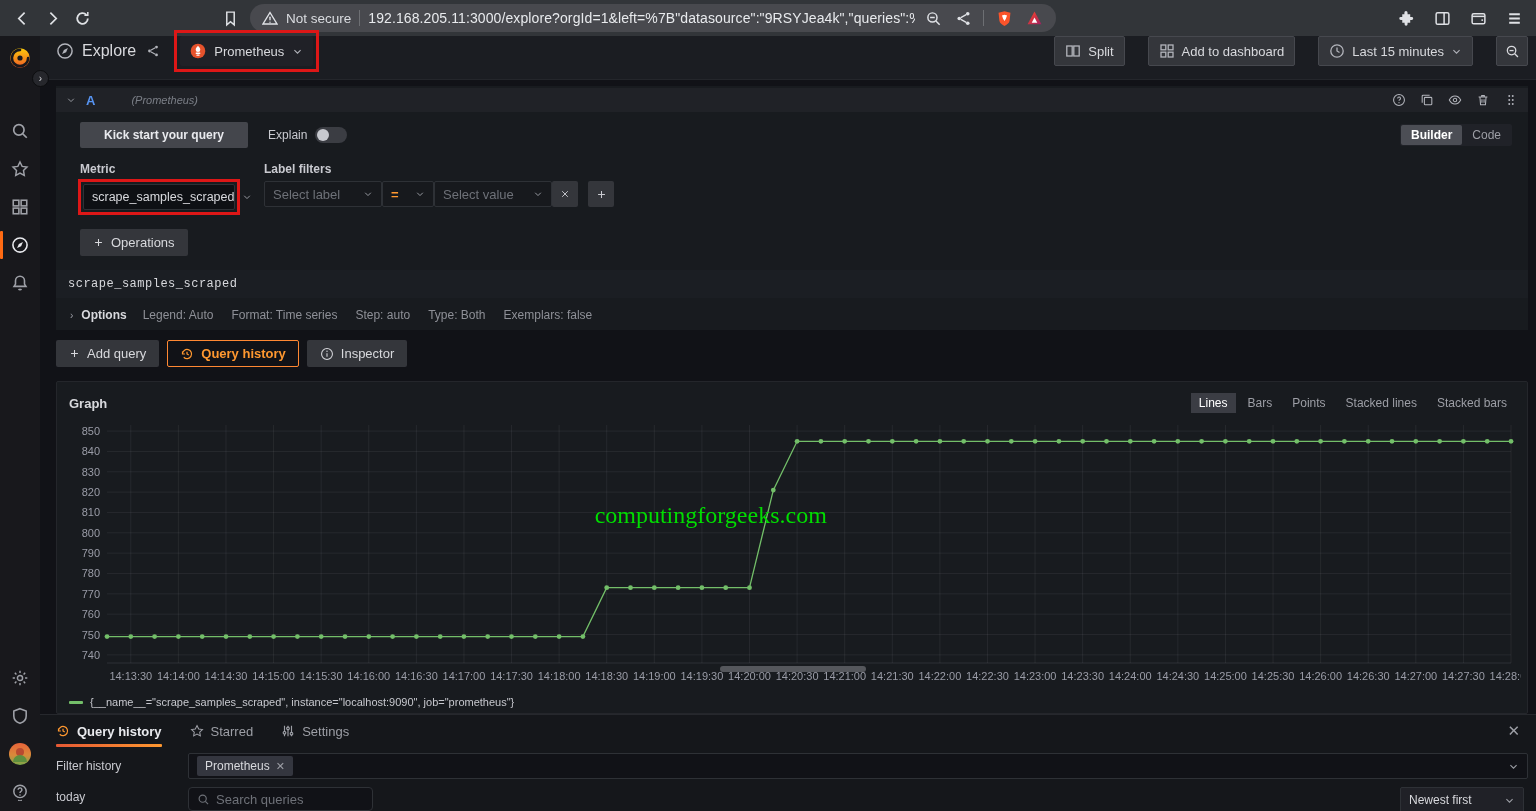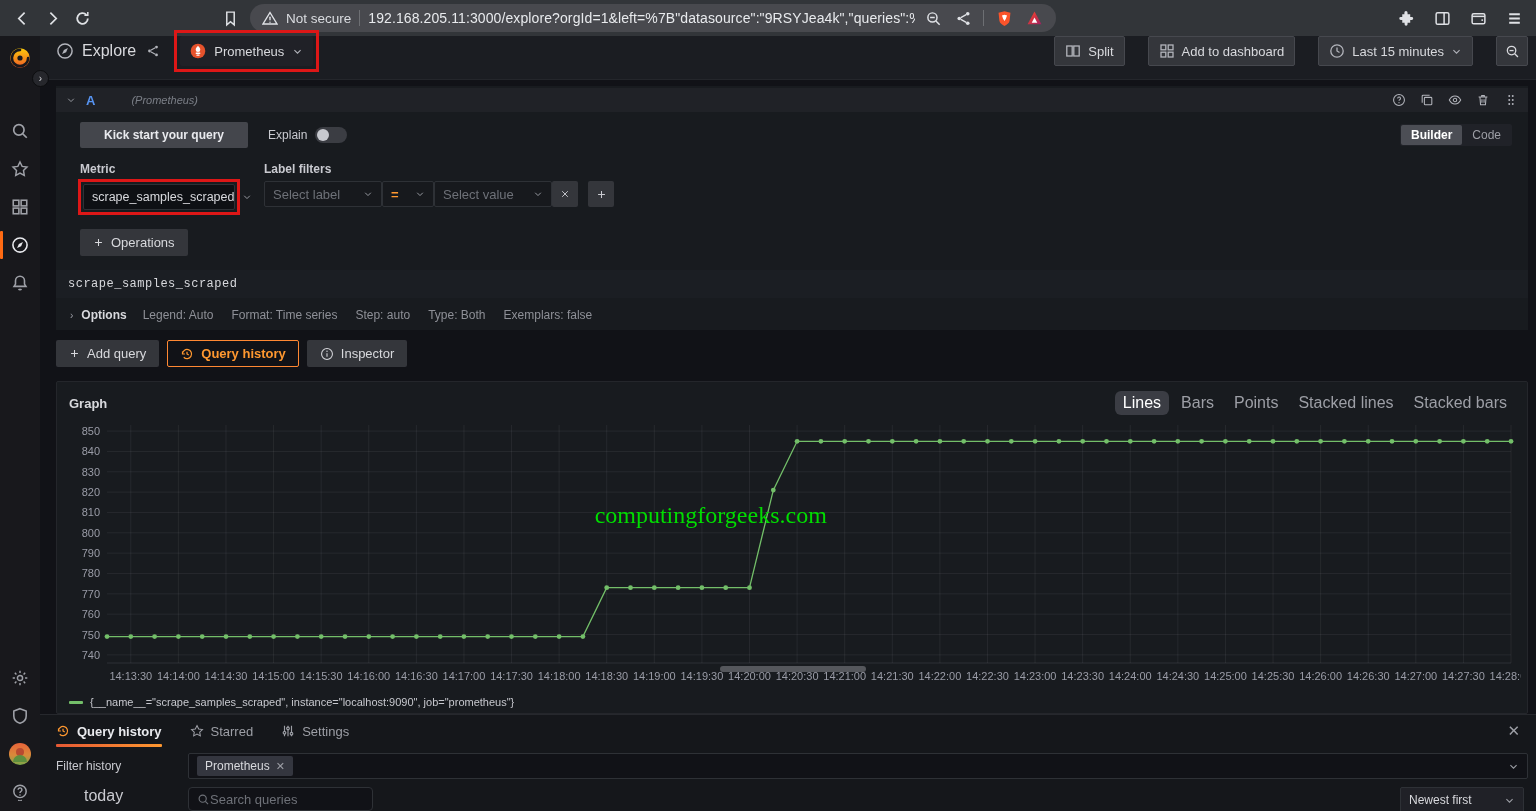--- a/index.html
+++ b/index.html
@@ -90,21 +90,21 @@
   .actions-row { display:flex; gap:8px; margin-top:10px; }
   .qh-btn { display:inline-flex; align-items:center; gap:7px; background:transparent; border:1px solid #ff8833;
     color:#ff9830; font-size:13px; font-weight:700; border-radius:2px; padding:5px 12px; }
   .qh-btn svg, .sec-btn svg { width:14px; height:14px; }
 
   
   .graph-panel { margin-top:14px; background:#181b1f; border:1px solid #24262b; border-radius:2px; padding:7px 8px 2px 8px; }
   .graph-header { display:flex; align-items:center; height:28px; padding:0 4px; }
   .graph-title { font-size:13px; font-weight:700; color:#d8d9dd; }
   .modes { margin-left:auto; display:flex; align-items:center; gap:4px; }
-  .mode { font-size:16px; color:#9d9fa6; padding:3px 8px; border-radius:6px; }
+  .mode { font-size:12px; color:#9d9fa6; padding:3px 8px; border-radius:0; }
   .mode.active { background:#3b3d44; color:#fff; }
   .chart-wrap { position:relative; }
   .legend-row { display:flex; align-items:center; gap:7px; height:18px; padding-left:4px; }
   .legend-dash { width:14px; height:3px; border-radius:1px; background:#73bf69; }
   .legend-text { font-size:11px; color:#c7c8ce; }
 
   
   .raw-panel { margin-top:8px; background:#181b1f; border:1px solid #24262b; border-radius:2px;
     height:34px; display:flex; align-items:center; padding:0 10px; }
   .raw-title { font-size:13px; font-weight:700; color:#d8d9dd; }
@@ -126,23 +126,23 @@
   .filter-row { display:flex; align-items:center; }
   .filter-label { width:132px; font-size:12px; color:#c9cad0; }
   .filter-select { flex:1; height:26px; background:#111217; border:1px solid #2e3136; border-radius:2px;
     display:flex; align-items:center; padding:0 8px; }
   .chip { background:#34363f; border-radius:2px; display:flex; align-items:center; gap:6px;
     font-size:12px; color:#d8d9dd; padding:3px 8px; }
   .chip .x { color:#9d9fa6; font-size:11px; }
   .filter-select .caret { margin-left:auto; color:#9d9fa6; }
   .second-row { display:flex; align-items:flex-start; margin-top:8px; }
   .day-col { width:132px; }
-  .day-label { font-size:16px; color:#c9cad0;margin-left:28px; }
+  .day-label { font-size:12px; color:#c9cad0; }
   .search-box { width:185px; height:24px; background:#111217; border:1px solid #2e3136; border-radius:4px;
-    display:flex; align-items:center; gap:0; padding:0 8px; color:#6e7178; font-size:13px; }
+    display:flex; align-items:center; gap:6px; padding:0 8px; color:#6e7178; font-size:13px; }
   .sort-select { margin-left:auto; margin-right:4px; width:124px; height:24px; background:#202127; border:1px solid #2e3136;
     border-radius:2px; display:flex; align-items:center; padding:12px 8px; font-size:12px; color:#d8d9dd; }
   .sort-select .caret { margin-left:auto; color:#9d9fa6; }
 
   svg.ico { display:block; }
 </style>
 </head>
 <body>
 
 <div class="browser-bar">

